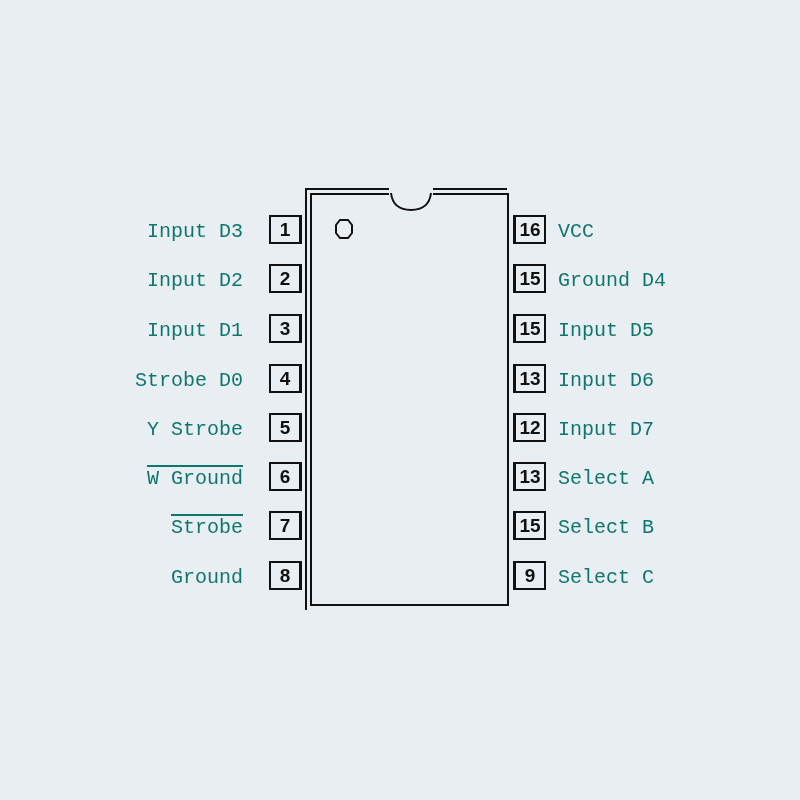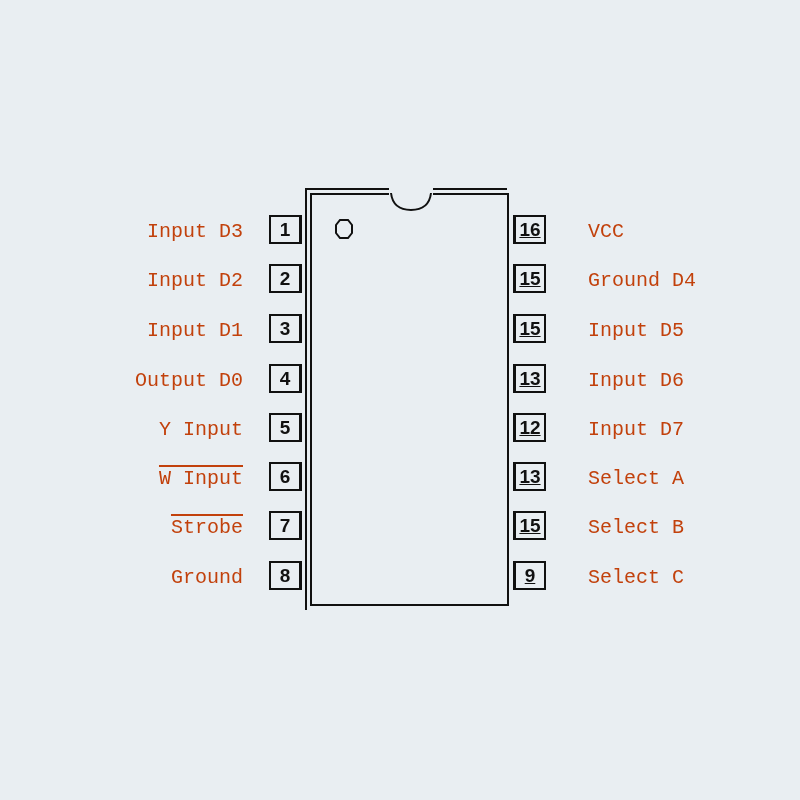--- a/index.html
+++ b/index.html
@@ -44,30 +44,30 @@
     background: #e9eef2;
     box-sizing: border-box;
     font-family: "Liberation Sans", "DejaVu Sans", sans-serif;
     font-weight: bold;
     font-size: 19px;
     color: #111;
     text-align: center;
     line-height: 26px;
   }
   .pin.left { left: 269px; }
-  .pin.right { left: 513px; border-right-width: 2px; border-left-width: 3px; text-decoration: underline; }
+  .pin.right { left: 513px; border-right-width: 2px; border-left-width: 3px; }
   .label {
     position: absolute;
     font-size: 20px;
-    color: #c2410c;
+    color: #0f766e;
     white-space: pre;
     line-height: 26px;
   }
   .label.left { right: 557px; text-align: right; }
-  .label.right { left: 588px; text-align: center; }
+  .label.right { left: 558px; text-align: center; }
   .overline { text-decoration: overline; }
 </style>
 </head>
 <body>
 
 <div>
   <div class="chip-outer"></div>
   <div class="chip-inner"></div>
   <div class="notch">
     <svg width="44" height="34" viewBox="0 0 44 34">
@@ -86,27 +86,27 @@
   <div class="pin left" style="top:215px">1</div>
   <div class="label left" style="top:219px">Input D3</div>
 
   <div class="pin left" style="top:264px">2</div>
   <div class="label left" style="top:268px">Input D2</div>
 
   <div class="pin left" style="top:314px">3</div>
   <div class="label left" style="top:318px">Input D1</div>
 
   <div class="pin left" style="top:364px">4</div>
-  <div class="label left" style="top:368px">Output D0</div>
+  <div class="label left" style="top:368px">Strobe D0</div>
 
   <div class="pin left" style="top:413px">5</div>
-  <div class="label left" style="top:417px">Y Input</div>
+  <div class="label left" style="top:417px">Y Strobe</div>
 
   <div class="pin left" style="top:462px">6</div>
-  <div class="label left overline" style="top:466px">W Input</div>
+  <div class="label left overline" style="top:466px">W Ground</div>
 
   <div class="pin left" style="top:511px">7</div>
   <div class="label left overline" style="top:515px">Strobe</div>
 
   <div class="pin left" style="top:561px">8</div>
   <div class="label left" style="top:565px">Ground</div>
 </div>
 
 <div>
   <div class="pin right" style="top:215px">16</div>

